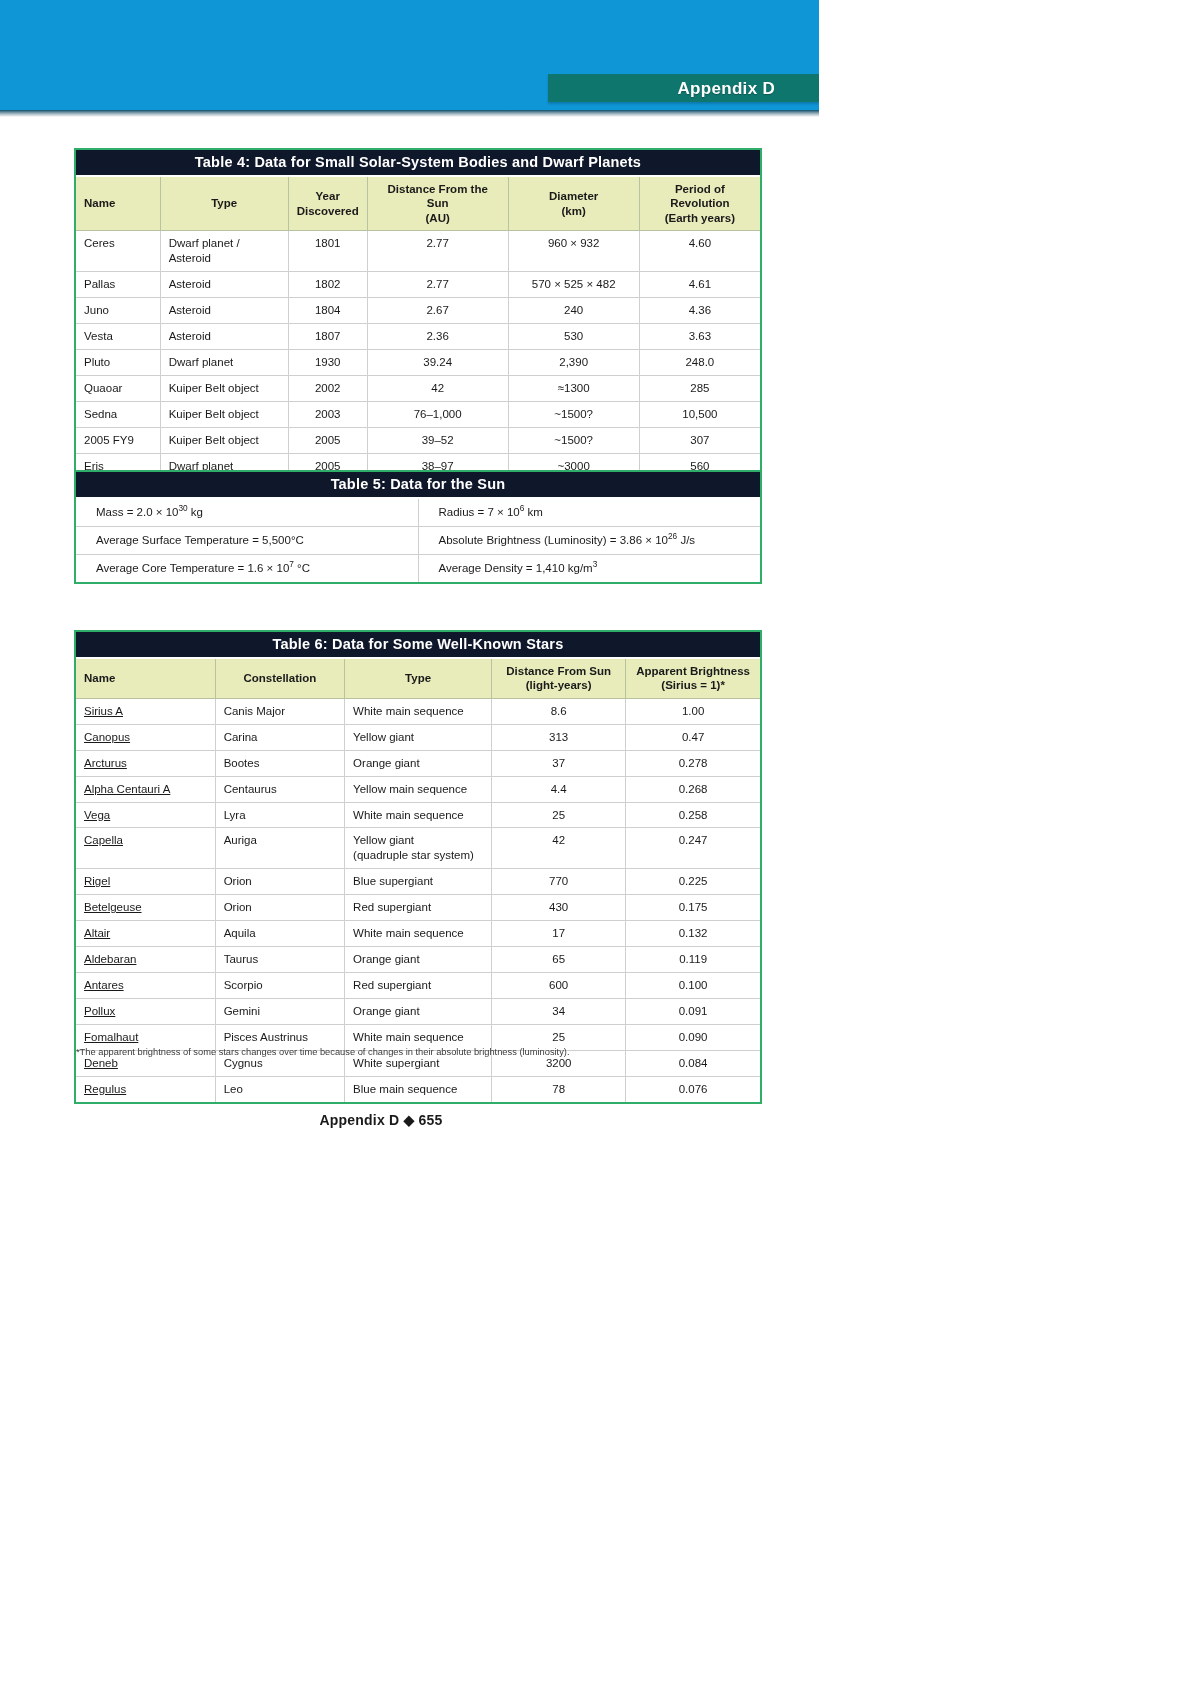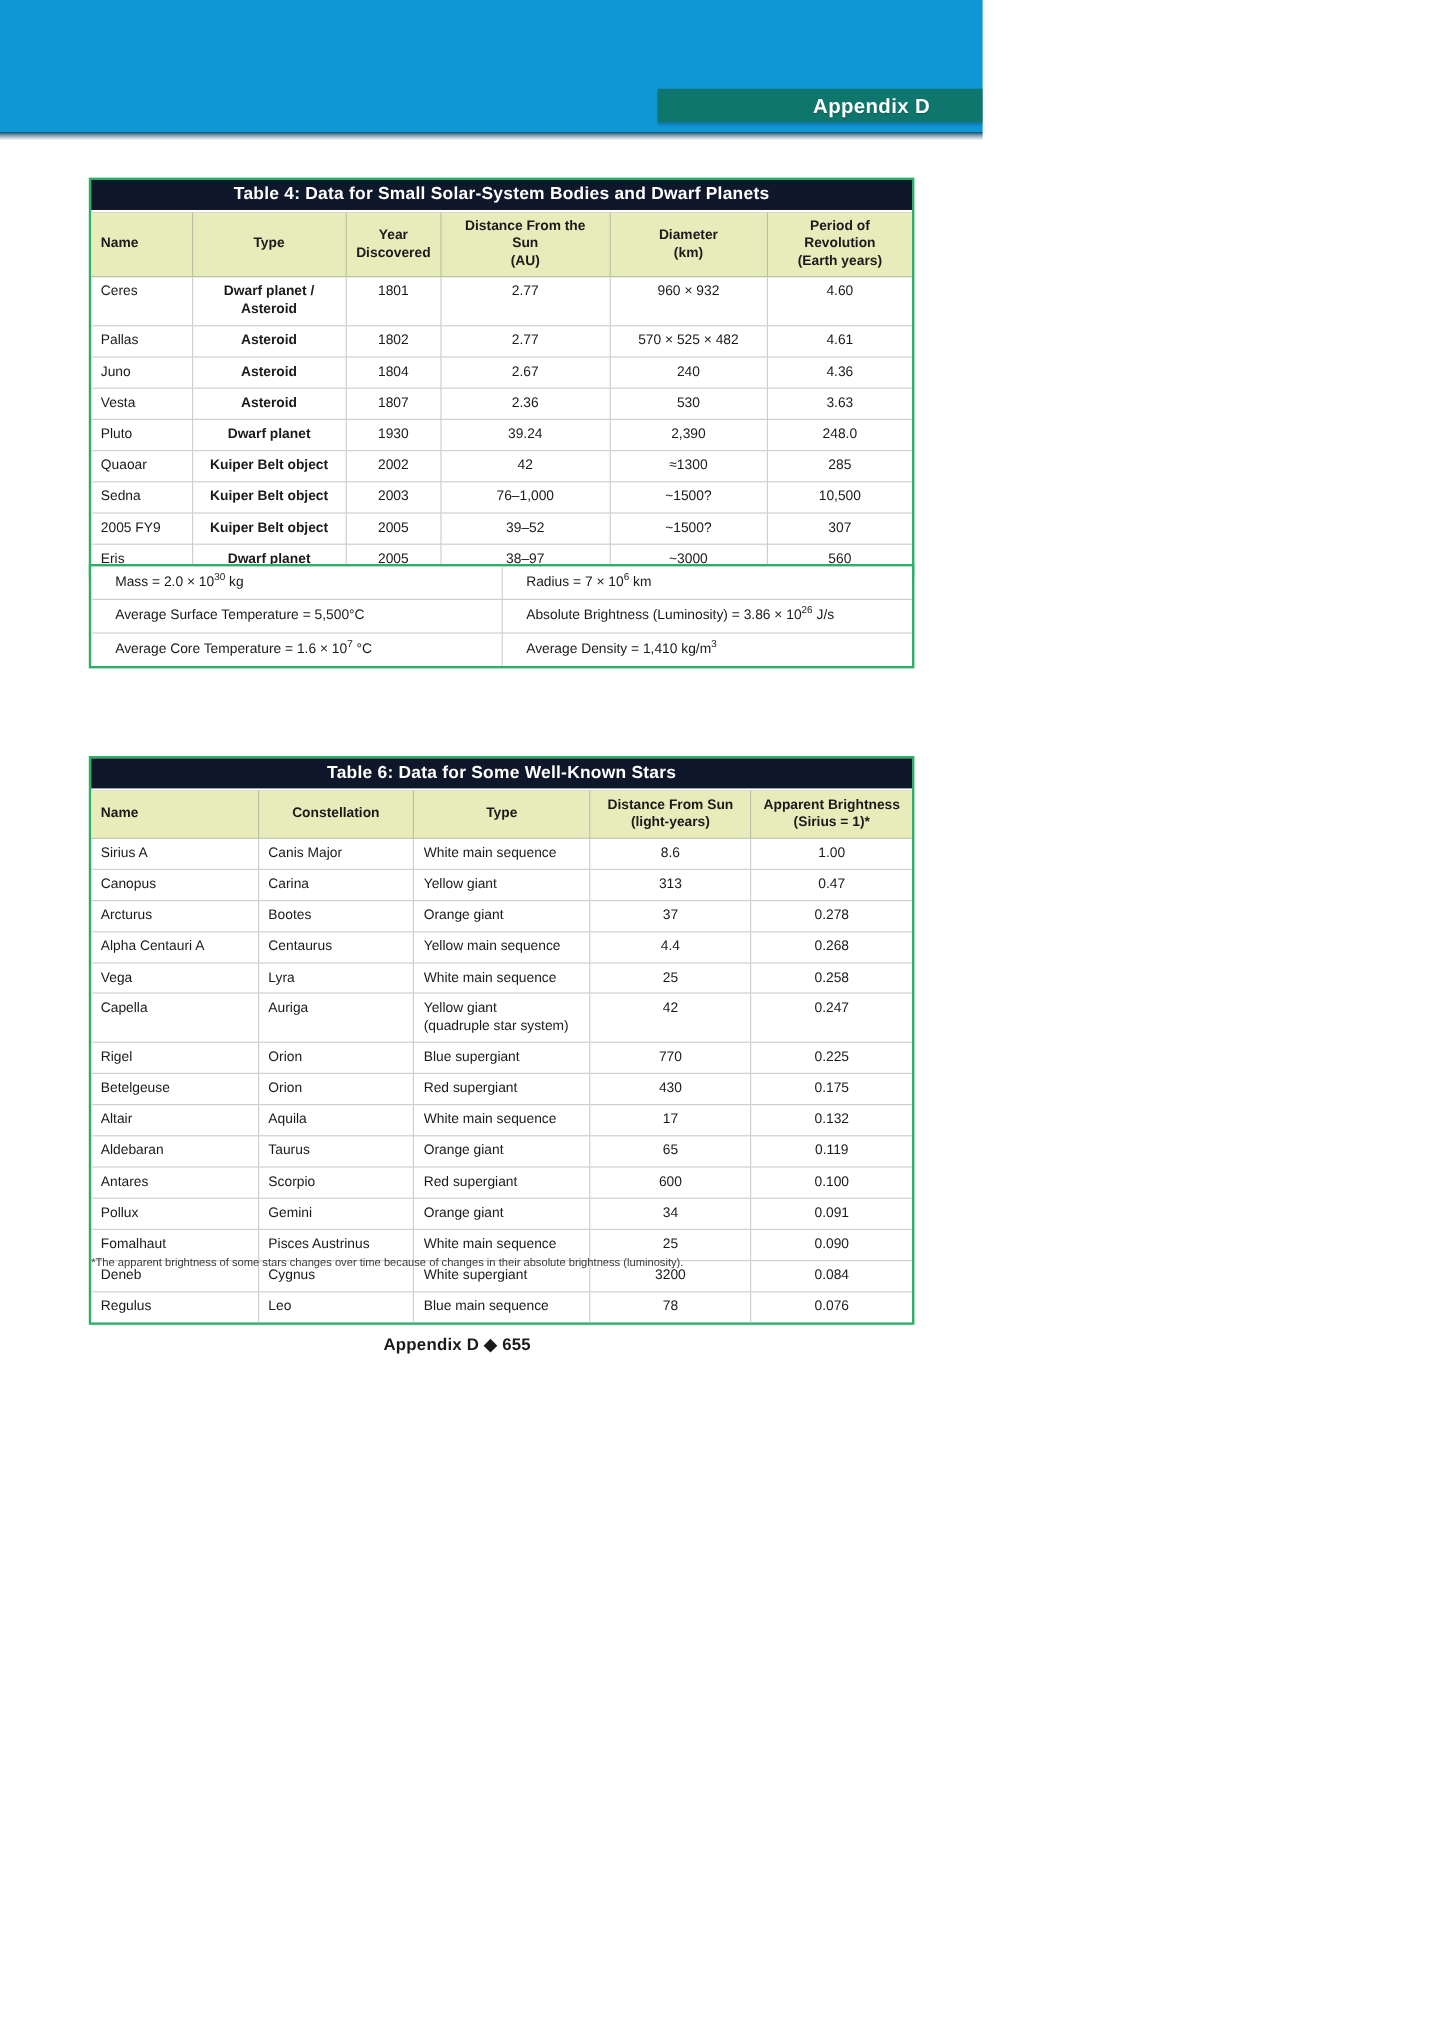--- a/index.html
+++ b/index.html
@@ -117,21 +117,21 @@
     top: 148px;
     width: 688px;
   }
   #table4 th.c-name  { width: 85px;  text-align: left; }
   #table4 th.c-type  { width: 130px; }
   #table4 th.c-year  { width: 75px;  }
   #table4 th.c-dist  { width: 143px; }
   #table4 th.c-diam  { width: 133px; }
   #table4 th.c-per   { width: 122px; }
   #table4 td.c-name  { text-align: left; }
-  #table4 td.c-type  { text-align: center; font-weight: bold; }
+  #table4 td.c-type  { text-align: left; }
 
   
   #table5 {
     left: 74px;
     top: 470px;
     width: 688px;
   }
   table.sun {
     border-collapse: collapse;
     width: 100%;
@@ -152,21 +152,21 @@
   #table6 {
     left: 74px;
     top: 630px;
     width: 688px;
   }
   #table6 th.s-name { width: 140px; text-align: left; }
   #table6 th.s-con  { width: 130px; }
   #table6 th.s-type { width: 148px; }
   #table6 th.s-dist { width: 135px; }
   #table6 th.s-bri  { width: 135px; }
-  #table6 td.s-name { text-align: left; }
+  #table6 td.s-name { text-align: left; text-decoration: underline; }
   #table6 td.s-con  { text-align: left; }
   #table6 td.s-type { text-align: left; }
 
   
   .footnote {
     position: absolute;
     left: 76px;
     top: 1046px;
     width: 700px;
     font-size: 9.3px;
@@ -285,20 +285,21 @@
             <td class="al-c">2005</td>
             <td class="al-c">38–97</td>
             <td class="al-c">~3000</td>
             <td class="al-c">560</td>
           </tr>
         </tbody>
     </table>
   </div>
 
   <div class="tbl-wrap" id="table5">
+    <div class="tbl-title">Table 5: Data for the Sun</div>
     <table class="sun">
       <tbody id="t5body">
           <tr>
             <td class="half">Mass = 2.0 × 10<sup>30</sup> kg</td>
             <td class="half">Radius = 7 × 10<sup>6</sup> km</td>
           </tr>
           <tr>
             <td class="half">Average Surface Temperature = 5,500°C</td>
             <td class="half">Absolute Brightness (Luminosity) = 3.86 × 10<sup>26</sup> J/s</td>
           </tr>

